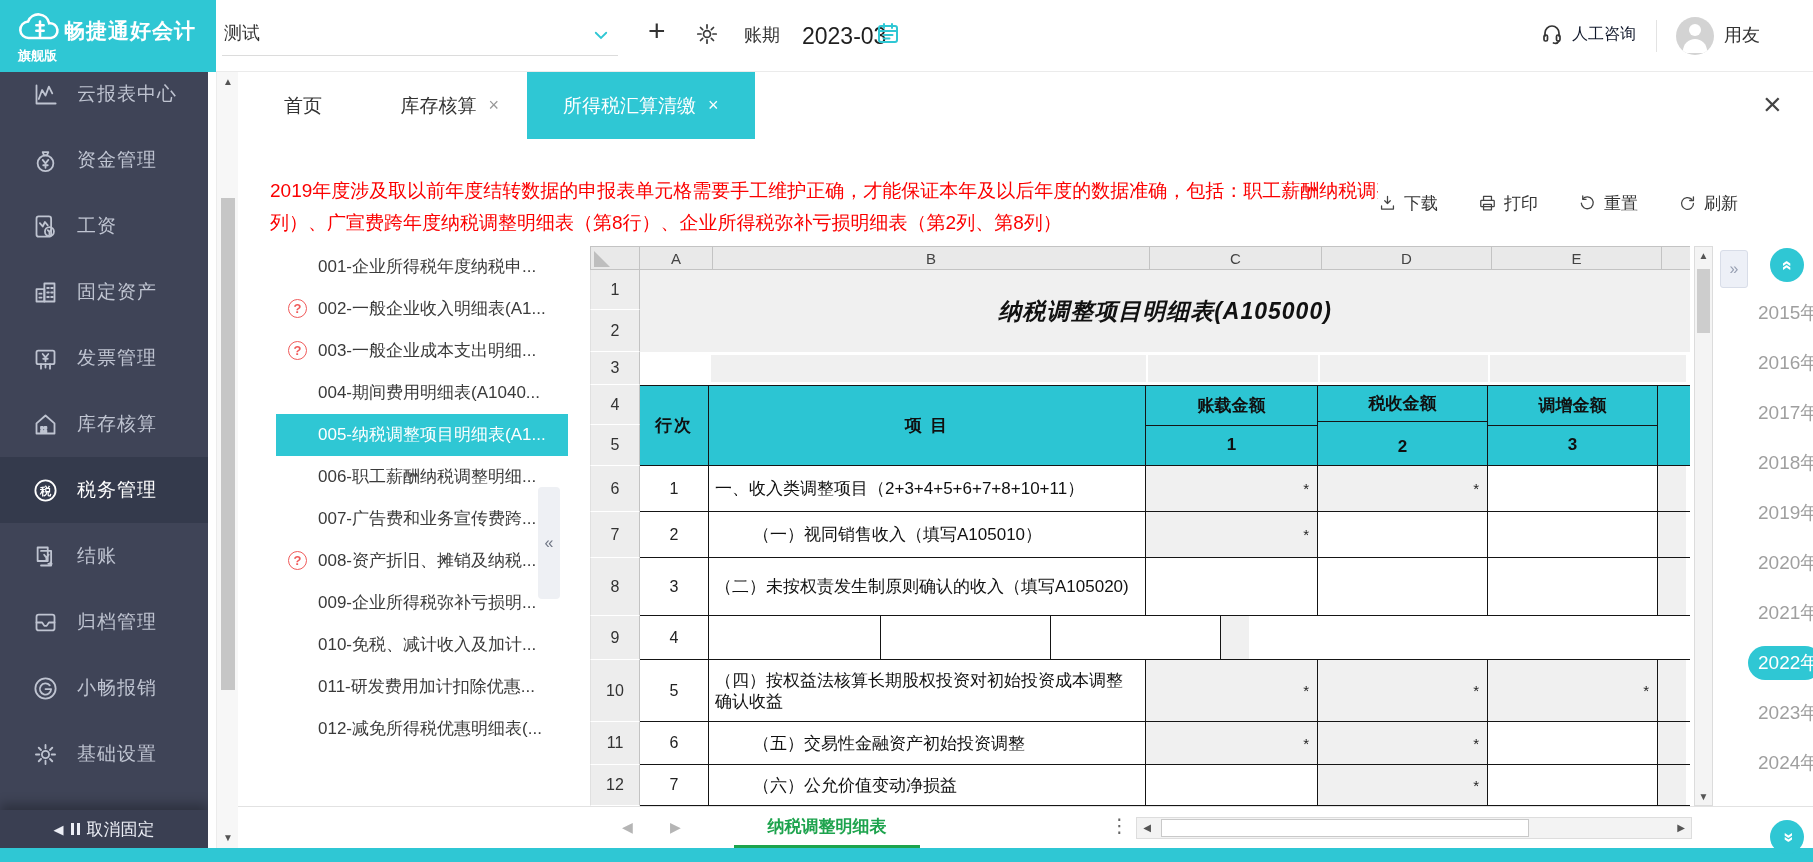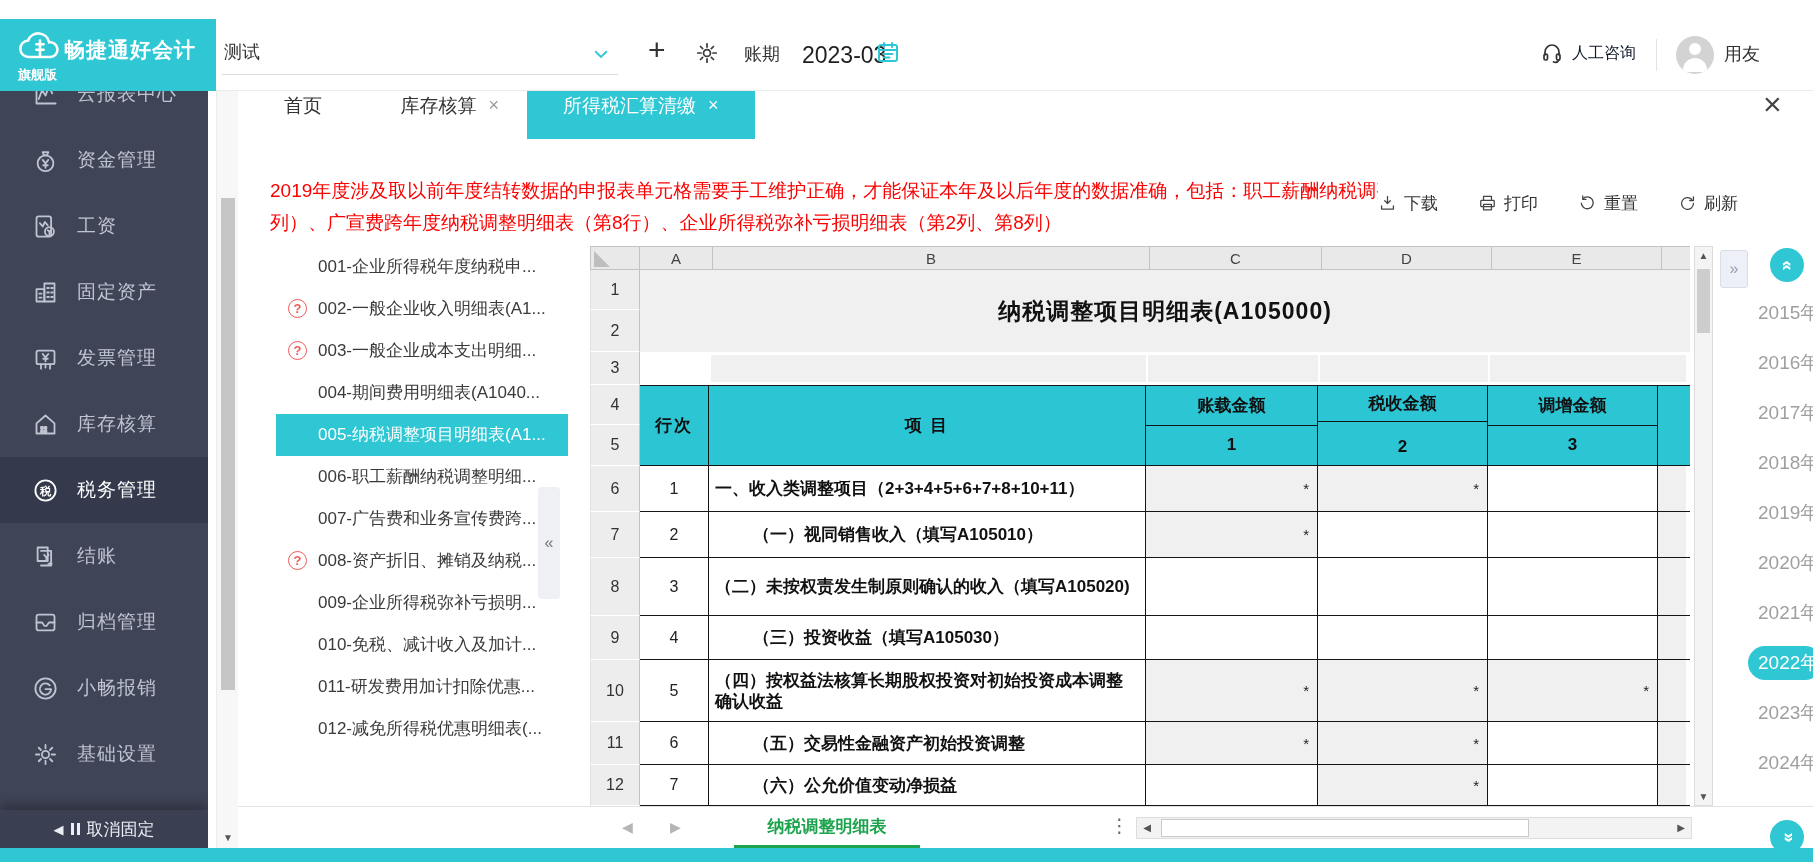--- a/index.html
+++ b/index.html
@@ -1,21 +1,21 @@
 <!DOCTYPE html>
 <html><head>
 <meta charset="utf-8">
 <style>
   * { margin:0; padding:0; box-sizing:border-box; }
   html,body { background:#e9e9e9; }
   body { font-family:"Liberation Sans","DejaVu Sans",sans-serif; }
   .app { position:relative; width:1813px; height:862px; background:#fff; overflow:hidden; }
 
   
-  .topbar { position:absolute; left:0; top:0; width:1813px; height:72px; background:#fff; border-bottom:1px solid #ebebeb; z-index:5;margin-top:19px; }
+  .topbar { position:absolute; left:0; top:0; width:1813px; height:72px; background:#fff; border-bottom:1px solid #ebebeb; z-index:5; }
   .logo { position:absolute; left:0; top:0; width:216px; height:72px; background:#2fc7d4; color:#fff; }
   .logo svg { position:absolute; left:18px; top:10px; width:44px; height:34px; }
   .logo-title { position:absolute; left:64px; top:17px; font-size:21px; font-weight:bold; letter-spacing:1px; }
   .logo-edition { position:absolute; left:18px; top:47px; font-size:13px; font-weight:bold; }
   .account { position:absolute; left:222px; top:14px; width:396px; height:42px; border-bottom:1px solid #dcdcdc; cursor:pointer; }
   .account-label { position:absolute; left:2px; top:7px; font-size:18px; color:#333; }
   .account-caret { position:absolute; right:8px; top:12px; width:18px; height:18px; color:#2fc7d4; }
   .top-plus { position:absolute; left:648px; top:14px; font-size:30px; font-weight:200; color:#333; cursor:pointer; }
   .top-gear { position:absolute; left:694px; top:21px; width:26px; height:26px; color:#3a3a3a; cursor:pointer; }
   .period-label { position:absolute; left:744px; top:23px; font-size:18px; color:#333; }
@@ -76,37 +76,37 @@
   .sheet { position:absolute; left:590px; top:246px; width:1100px; height:560px; background:#fff; }
   .colheads { display:flex; height:24px; }
   .ch { background:#e9e9e9; border-right:1px solid #c3c3c3; border-bottom:1px solid #c3c3c3; border-top:1px solid #c3c3c3; font-size:15px; color:#444; text-align:center; line-height:23px; }
   .ch.corner { position:relative; width:50px; border-left:1px solid #c3c3c3; }
   .ch.corner::after { content:""; position:absolute; left:3px; bottom:2px; border-left:16px solid #9a9a9a; border-top:16px solid transparent; opacity:.55; }
   .chA{width:73px;} .chB{width:437px;} .chC{width:172px;} .chD{width:170px;} .chE{width:170px;} .chF{width:28px; border-right:none;}
   .sheet-body { display:flex; }
   .numcol { width:50px; }
   .ncell { background:#ededed; border-right:1px solid #c3c3c3; border-bottom:1px solid #fff; border-left:1px solid #e0e0e0; font-size:16px; color:#333; display:flex; align-items:center; justify-content:center; }
   .form { width:1050px; }
-  .title-block { height:82px; background:#f0f0f0; display:flex; align-items:center; justify-content:center; font-size:23px; font-weight:bold; color:#111; letter-spacing:1px; }
+  .title-block { height:82px; background:#f0f0f0; display:flex; align-items:center; justify-content:center; font-size:23px; font-weight:bold; color:#111; letter-spacing:1px;font-style:italic; }
   .blank-row { height:33px; background:#fff; display:flex; }
   .blank-row .seg { height:27px; margin-top:3px; background:#f0f0f0; }
   .sA{width:69px;} .sB{width:437px;} .sC{width:172px;} .sD{width:170px;gap:8px;} .sE{width:170px;} .sF{width:28px;}
   .blank-row .seg.sB,.blank-row .seg.sC,.blank-row .seg.sD,.blank-row .seg.sE { margin-left:2px; width:calc(var(--w) - 2px); }
 
   .hdr { display:flex; height:81px; border-top:1px solid #151515; border-bottom:1px solid #151515; background:#2cc5d3; }
   .hcell { border-right:1px solid #151515; display:flex; align-items:center; justify-content:center; font-size:17px; font-weight:bold; color:#101010; letter-spacing:2px; }
   .hsplit { border-right:1px solid #151515; display:flex; flex-direction:column; }
   .hsplit .t { height:40px; border-bottom:1px solid #151515; display:flex; align-items:center; justify-content:center; font-size:17px; font-weight:bold; color:#101010; }
   .hsplit .b { height:40px; display:flex; align-items:center; justify-content:center; font-size:17px; font-weight:bold; color:#101010; }
   .hcell.sF { border-right:none; }
 
   .drow { display:flex; border-bottom:1px solid #151515; background:#fff; }
   .drow .cell { border-right:1px solid #151515; }
   .drow .line { display:flex; align-items:center; justify-content:center; font-size:16px; color:#222; }
-  .drow .itemtxt { display:flex; align-items:center; padding:2px 6px; font-size:17px; font-weight:bold; color:#111; line-height:21px; }
+  .drow .itemtxt { display:flex; align-items:center; padding:2px 6px; font-size:17px; font-weight:normal; color:#111; line-height:21px; }
   .drow .itemtxt.indent { padding-left:44px; }
   .drow .star { display:flex; align-items:center; justify-content:flex-end; padding-right:8px; font-size:15px; color:#222; }
   .drow .star.filled { background:#f0f0f0; }
   .drow .fpad { background:#f0f0f0; border-right:none; }
 
   
   .vscroll { position:absolute; left:1694px; top:246px; width:19px; height:560px; background:#f4f4f4; border:1px solid #dcdcdc; }
   .vscroll .a { position:absolute; left:0; width:17px; text-align:center; font-size:10px; color:#555; cursor:pointer; }
   .vscroll .a.up { top:3px; } .vscroll .a.dn { bottom:3px; }
   .vscroll .thumb { position:absolute; left:2px; top:22px; width:13px; height:64px; background:#cdcdcd; cursor:pointer; }
@@ -544,21 +544,20 @@
               <div class="cell line sA">3</div>
               <div class="cell itemtxt sB">（二）未按权责发生制原则确认的收入（填写A105020)</div>
               <div class="cell star sC"></div>
               <div class="cell star sD"></div>
               <div class="cell star sE"></div>
               <div class="cell fpad sF"></div>
             </div>
 
             <div class="drow" style="height: 44px;">
               <div class="cell line sA">4</div>
-              <div class="cell itemtxt sB indent">（三）投资收益（填写A105030）</div>
               <div class="cell star sC"></div>
               <div class="cell star sD"></div>
               <div class="cell star sE"></div>
               <div class="cell fpad sF"></div>
             </div>
 
             <div class="drow" style="height: 62px;">
               <div class="cell line sA">5</div>
               <div class="cell itemtxt sB">（四）按权益法核算长期股权投资对初始投资成本调整确认收益</div>
               <div class="cell star sC filled">*</div>

